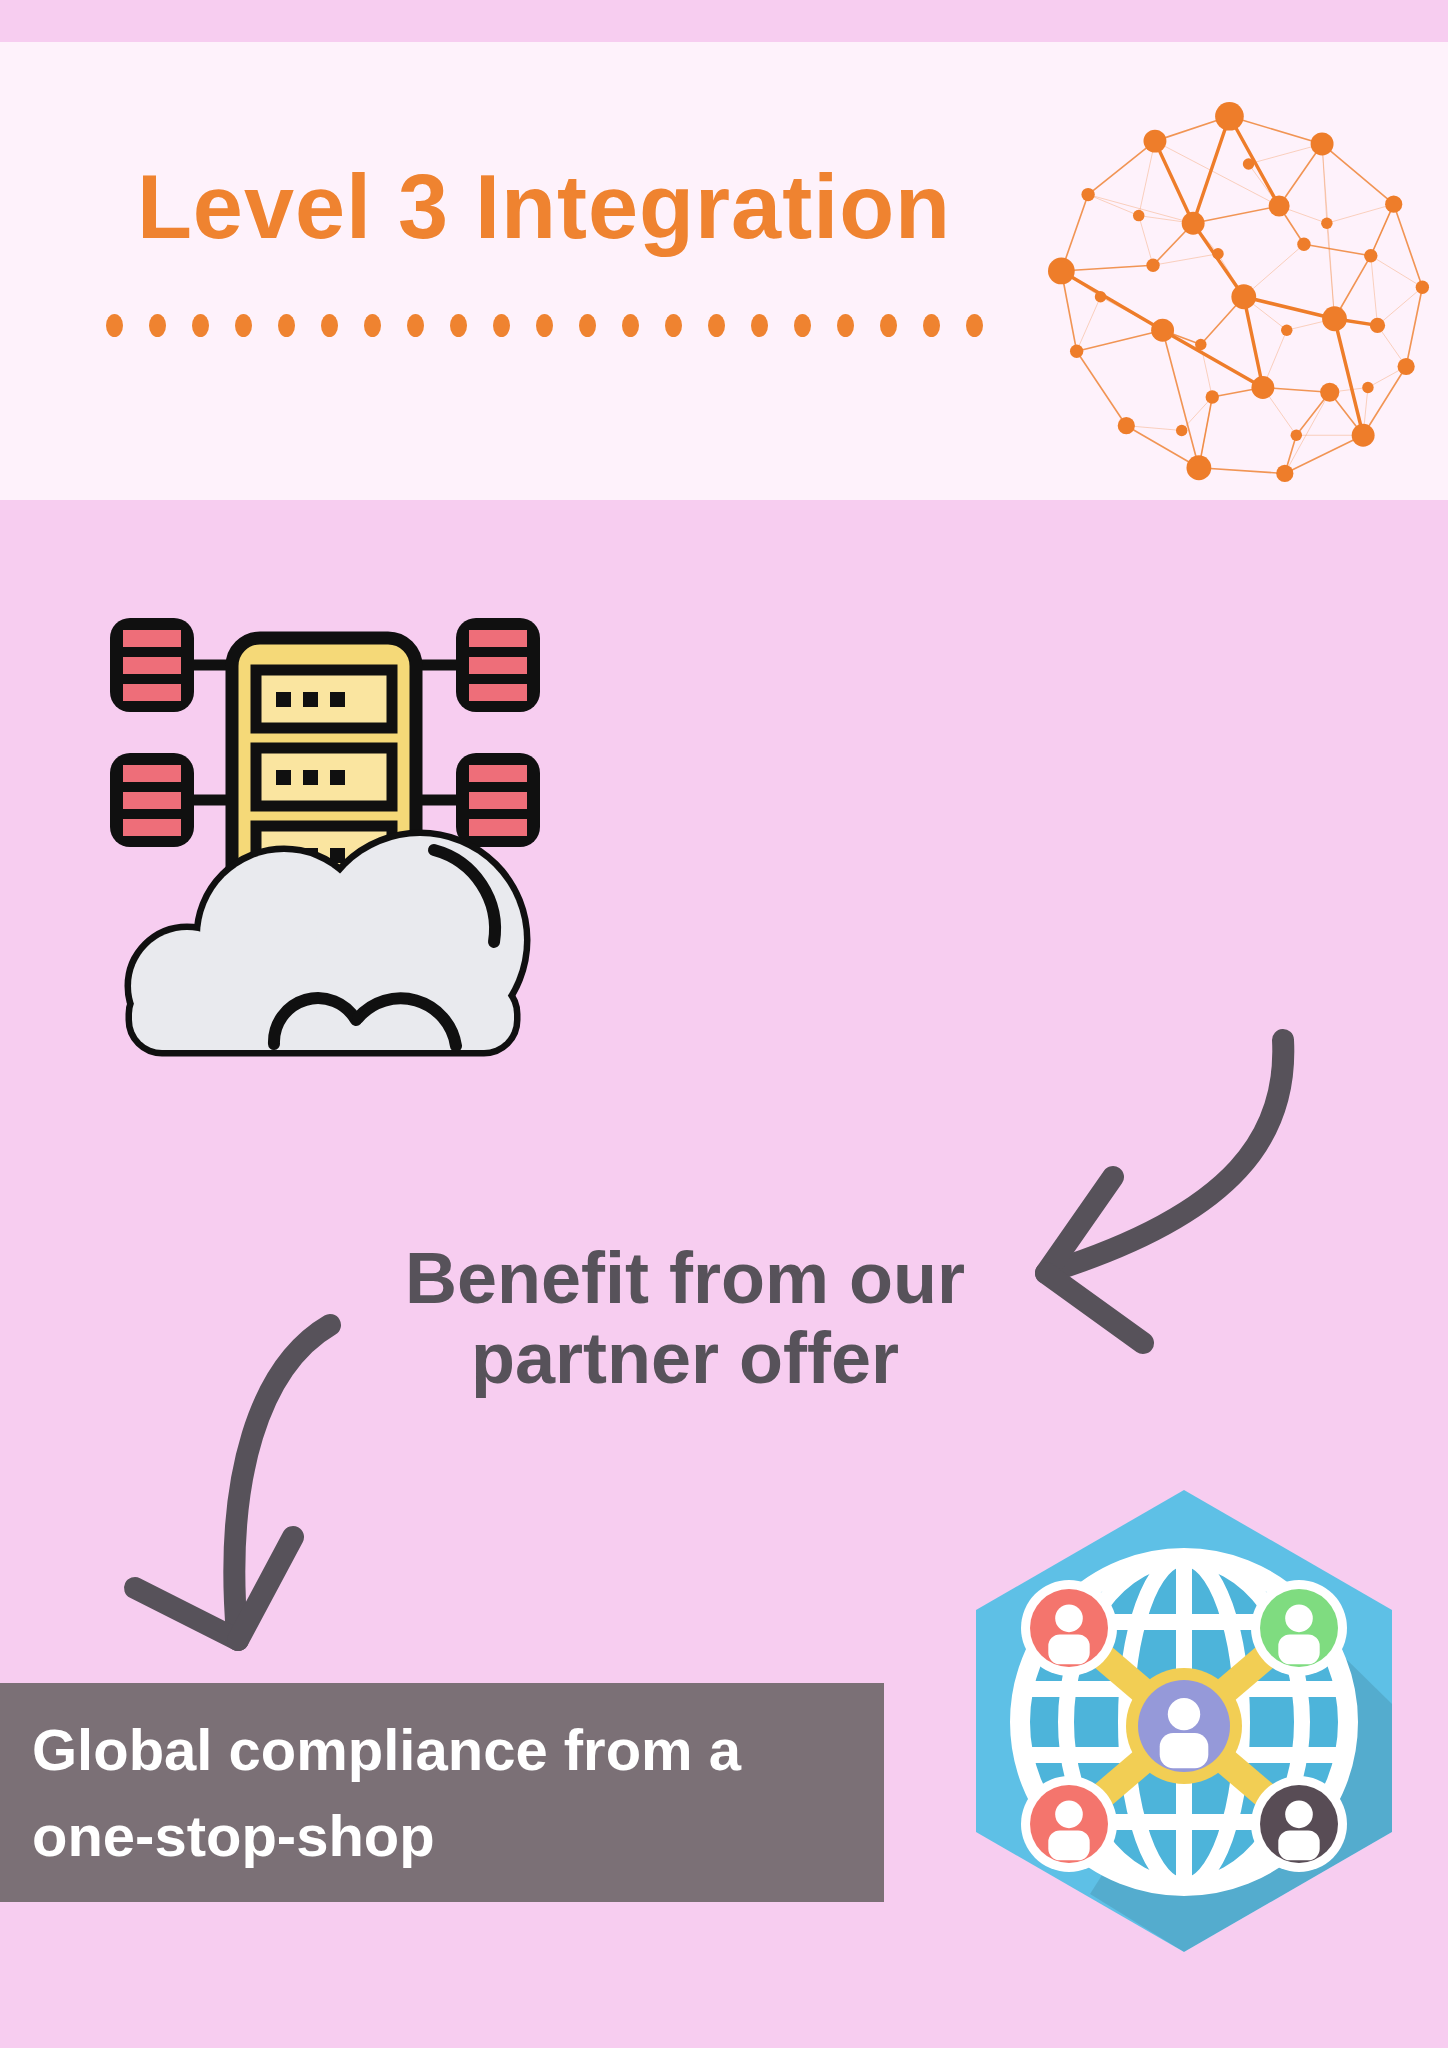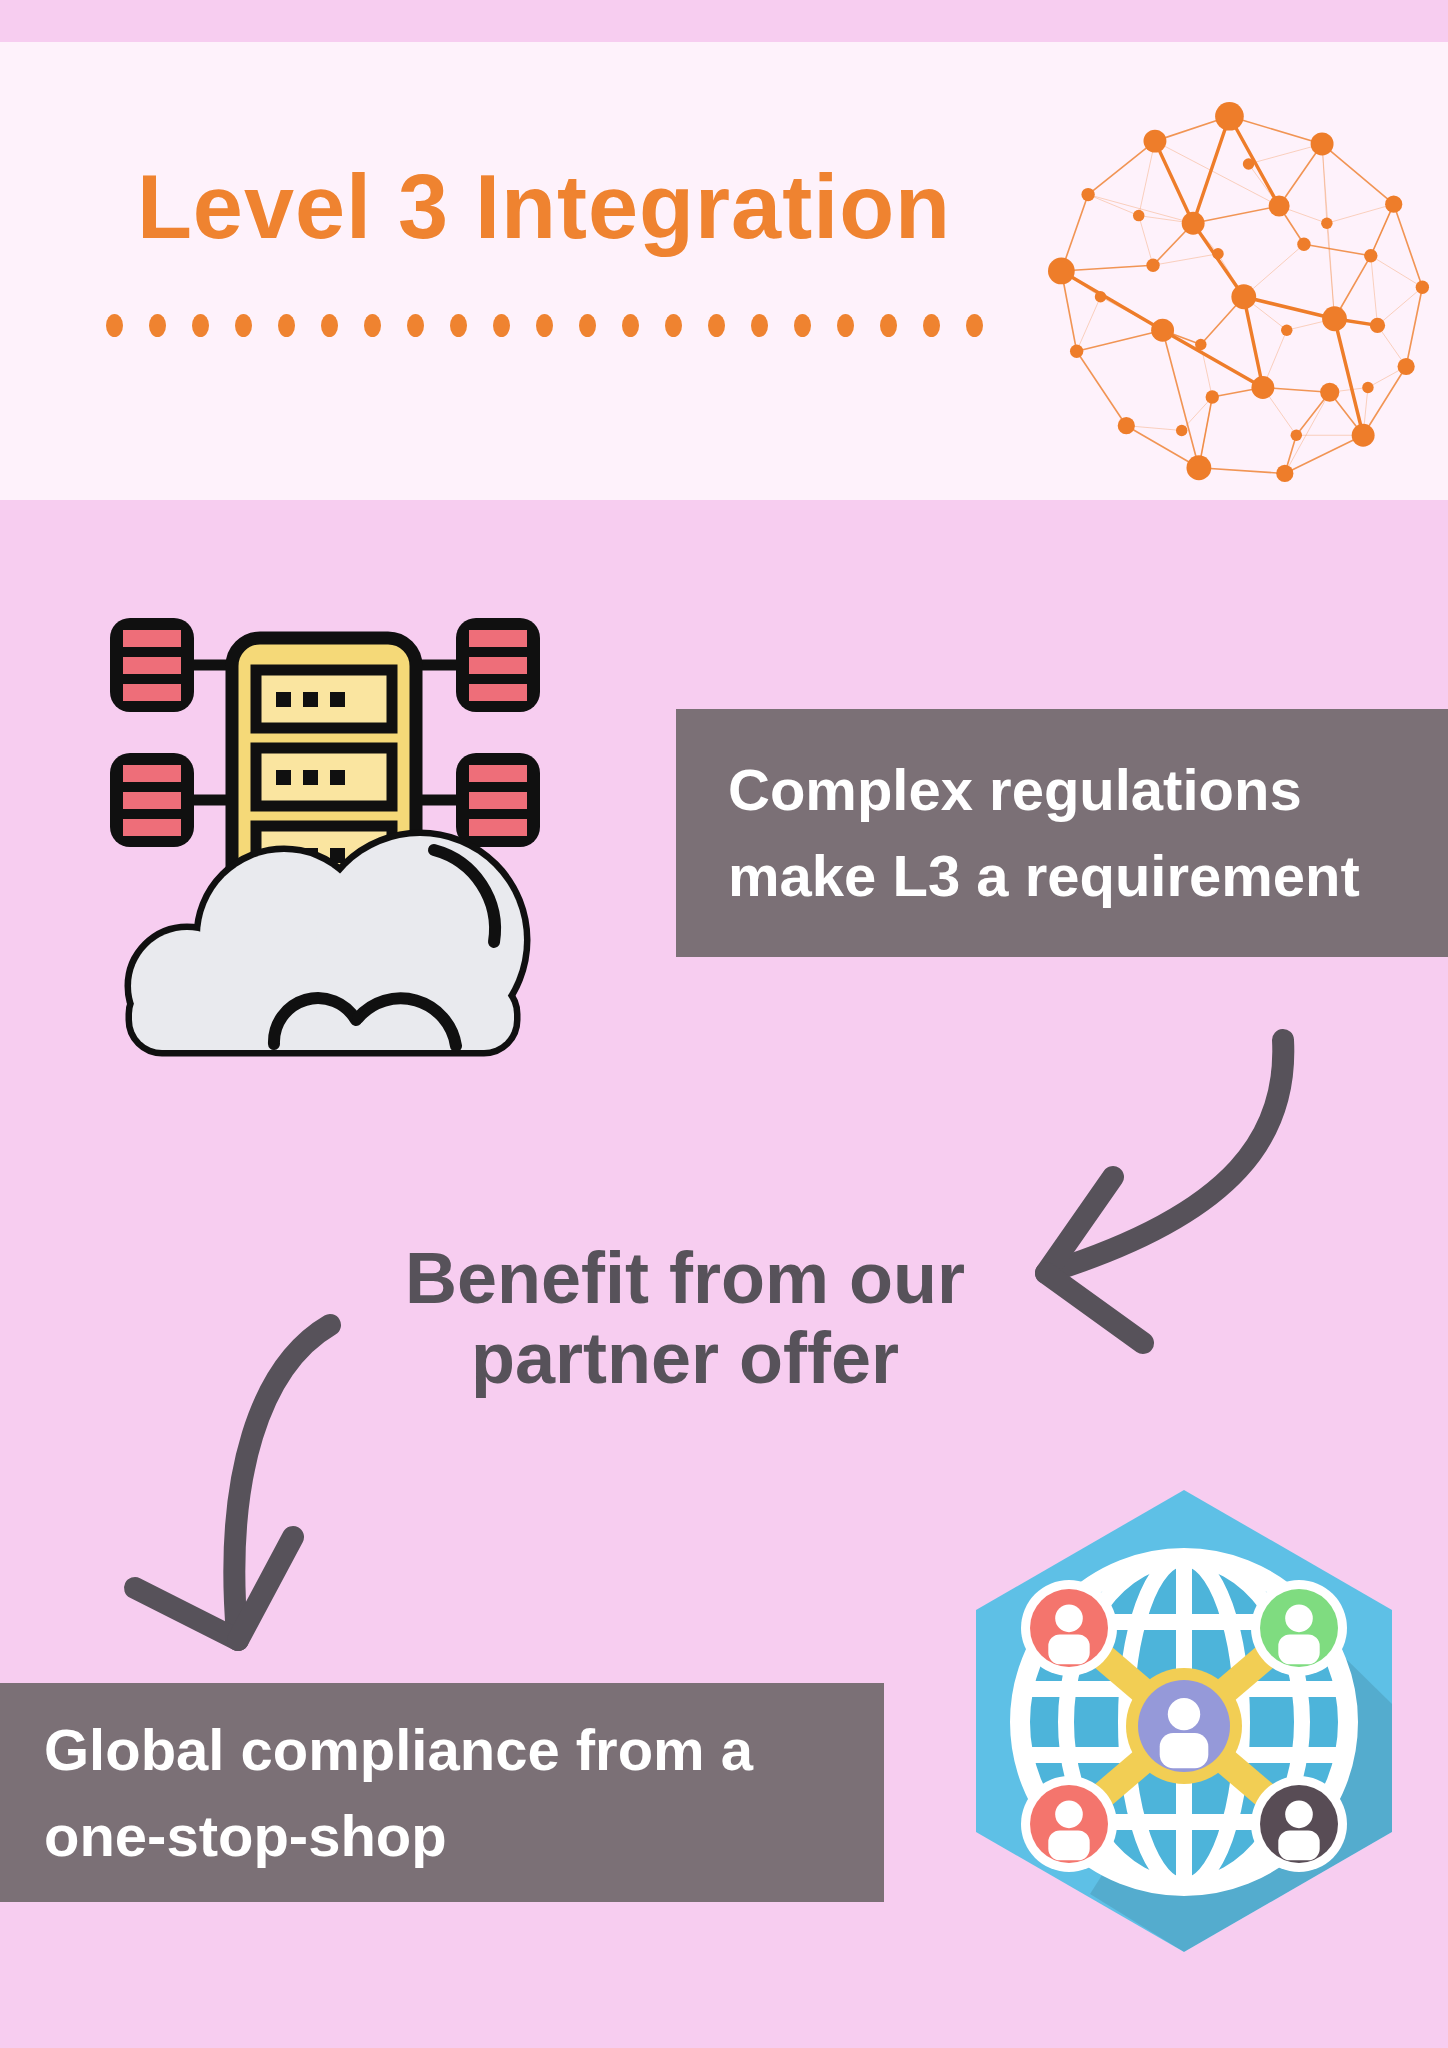--- a/index.html
+++ b/index.html
@@ -41,21 +41,21 @@
   .sphere{
     position:absolute;left:1048px;top:56px;width:382px;height:388px;
   }
   
   .callout{
     position:absolute;background:#7B7076;color:#FFFFFF;
     display:flex;flex-direction:column;justify-content:center;
     font-weight:bold;font-size:58px;line-height:86px;
   }
   .callout-1{left:676px;top:709px;width:772px;height:248px;padding-left:52px;box-sizing:border-box;}
-  .callout-2{left:0;top:1683px;width:884px;height:219px;padding-left:44px;box-sizing:border-box;}
+  .callout-2{left:0;top:1683px;width:884px;height:219px;padding-left:32px;box-sizing:border-box;}
   
   .benefit-text{
     position:absolute;left:380px;top:1238px;width:610px;
     text-align:center;font-weight:bold;font-size:72px;line-height:80px;
     color:#57525A;
   }
   
   .server-cloud{position:absolute;left:92px;top:588px;width:460px;height:475px;}
   .arrow-1{position:absolute;left:1010px;top:1015px;width:300px;height:340px;}
   .arrow-2{position:absolute;left:108px;top:1308px;width:240px;height:360px;}
@@ -226,24 +226,20 @@
         <rect x="40" y="396" width="382" height="66" rx="30"></rect>
       </g>
       <g stroke="#101010" stroke-width="12" fill="none" stroke-linecap="round">
         <path d="M 342,262 a 82,82 0 0 1 60,92"></path>
         <path d="M 182,456 a 44,44 0 0 1 82,-24"></path>
         <path d="M 266,430 a 56,56 0 0 1 98,28"></path>
       </g>
     </g>
   </svg>
 
-  <div class="callout callout-1">
-    <span>Complex regulations</span>
-    <span>make L3 a requirement</span>
-  </div>
 
   <svg class="arrow-1" viewBox="0 0 300 340">
     <g stroke="#57525A" stroke-width="22" fill="none" stroke-linecap="round">
       <path d="M 273,25 C 278,120 225,198 42,256"></path>
       <path d="M 36,258 L 103,162"></path>
       <path d="M 36,258 L 133,328"></path>
     </g>
   </svg>
 
   <div class="benefit-text">

